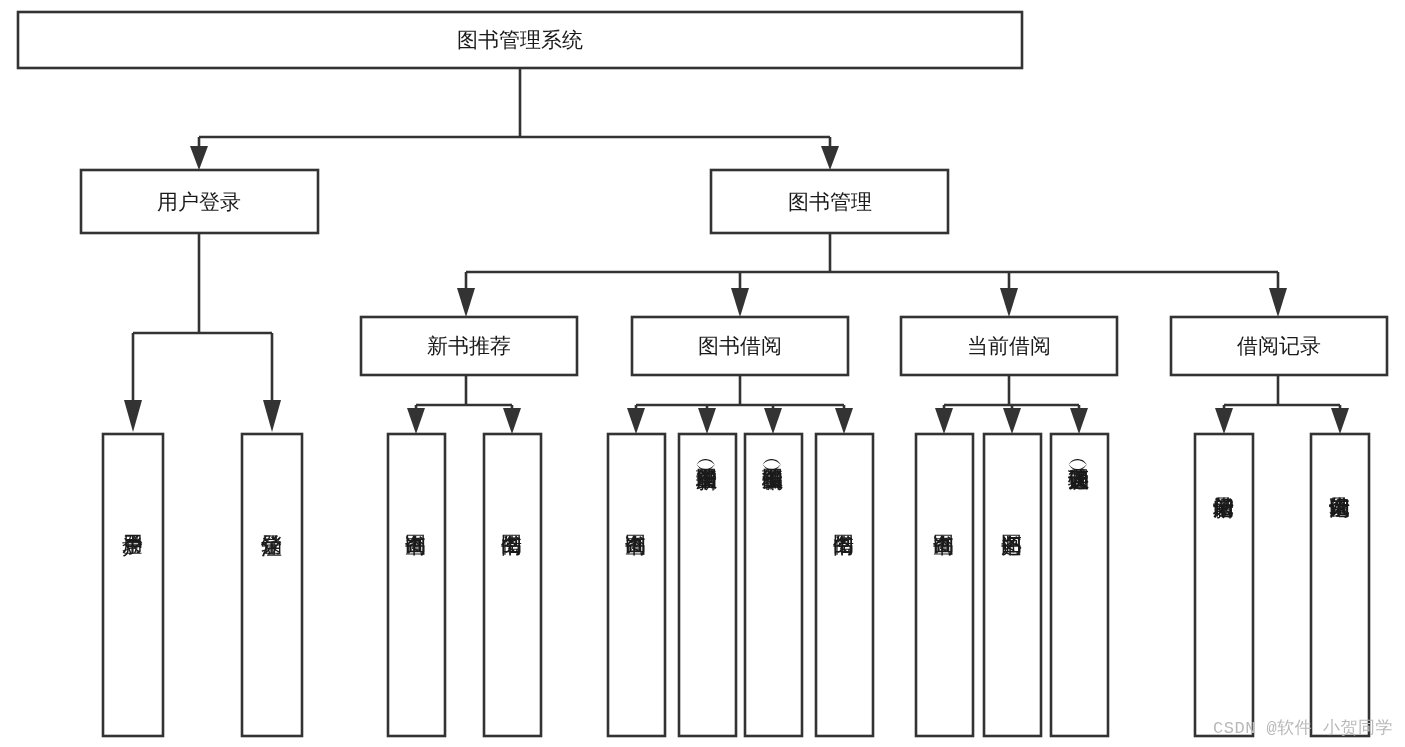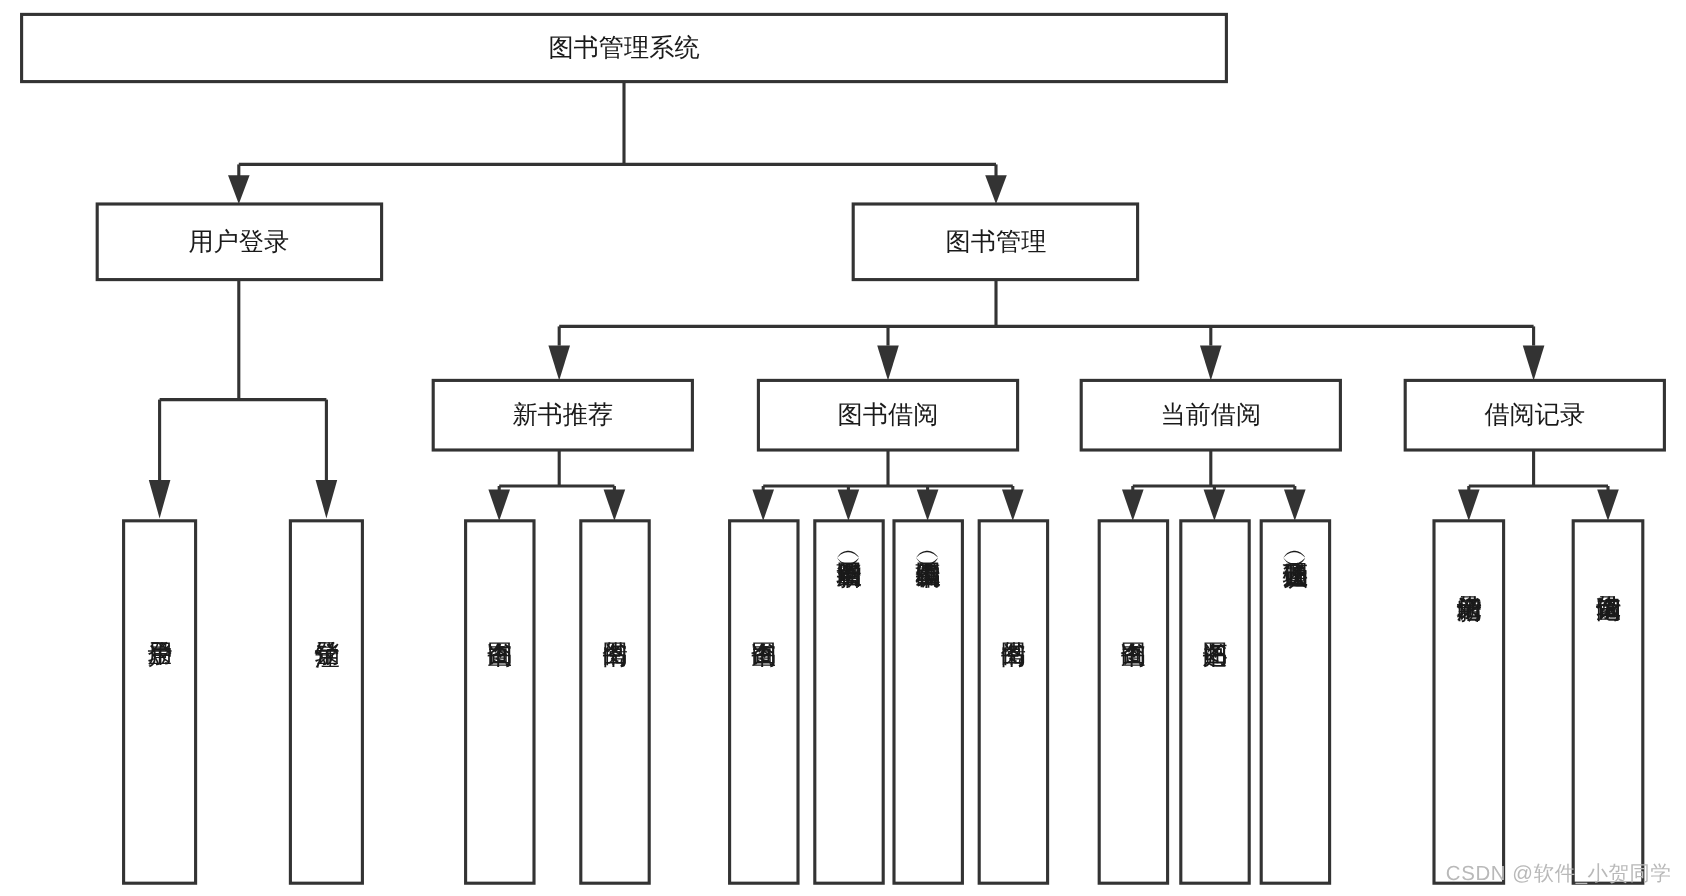--- a/index.html
+++ b/index.html
@@ -51,21 +51,21 @@
   .node-label-vert {
     fill: #1a1a1a;
     font-family: "Liberation Sans", "DejaVu Sans", sans-serif;
     font-size: 21px;
     text-anchor: middle;
   }
   .watermark {
     position: absolute;
     right: 12px;
     bottom: 8px;
-    font-family: Liberation Sans, sans-serif;
+    font-family: Liberation Mono, monospace;
     font-size: 17px;
     color: #b9b9b9;
     letter-spacing: 0.5px;
     white-space: nowrap;
     pointer-events: none;
   }
 </style>
 </head>
 <body>
 

